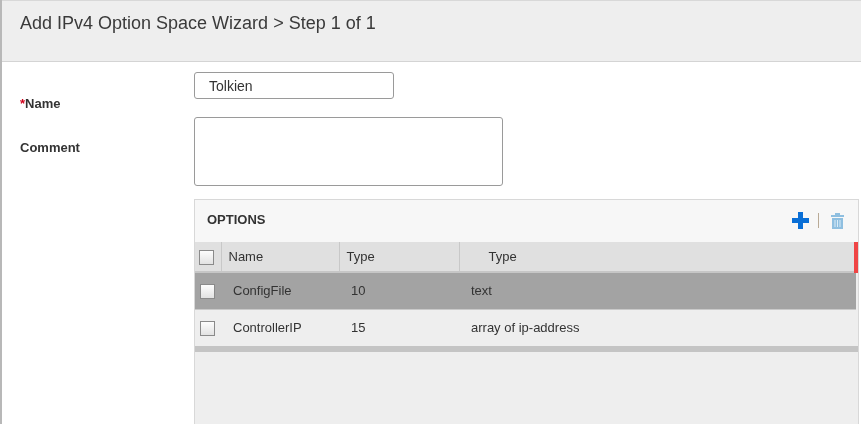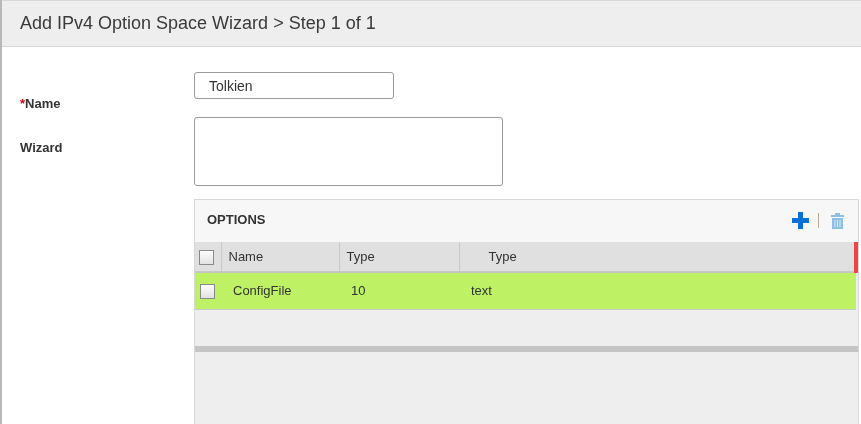--- a/index.html
+++ b/index.html
@@ -1,20 +1,20 @@
 <!DOCTYPE html>
 <html><head>
   <meta charset="utf-8">
   <style>
     * { box-sizing: border-box; margin: 0; padding: 0; }
     html, body { width: 861px; height: 424px; overflow: hidden; background: #ffffff; }
     body { font-family: "Liberation Sans", sans-serif; color: #333; position: relative; }
     .left-edge { position: absolute; left: 0; top: 0; width: 2px; height: 424px; background: #b8b8b8; }
     .header {
-      position: absolute; left: 2px; top: 0; width: 859px; height: 47px;
+      position: absolute; left: 2px; top: 0; width: 859px; height: 62px;
       background: #eeeeee; border-top: 1px solid #d8d8d8; border-bottom: 1px solid #d4d4d4;
     }
     .header-title { position: absolute; left: 18px; top: 12px; font-size: 18px; color: #3a3a3a; }
     .label { position: absolute; left: 20px; font-size: 13px; font-weight: bold; color: #333; margin-top: 20px; }
     .req { color: #d0021b; font-weight: bold; }
     .name-input {
       position: absolute; left: 194px; top: 72px; width: 200px; height: 27px;
       border: 1px solid #9a9a9a; border-radius: 3px; font-size: 14px; padding: 3px 14px;
       font-family: "Liberation Sans", sans-serif; color: #333; background: #fff;
     }
@@ -36,21 +36,21 @@
     .trash-icon { position: absolute; left: 636px; top: 13px; width: 13px; height: 16px; cursor: pointer; }
     .trash-icon svg { display: block; }
     table { position: absolute; left: 0; top: 42px; width: 663px; border-collapse: collapse; font-size: 13px; }
     thead tr { background: #e0e0e0; height: 30px; }
     th { text-align: left; font-weight: normal; color: #333; padding-left: 7px; border-right: 1px solid #c8c8c8; border-bottom: 2px solid #c6c6c6; }
     th.cb-col { width: 26px; padding-left: 4px; }
     th.name-col { width: 118px; }
     th.code-col { width: 120px; }
     th.type-col { border-right: 4px solid #ef4444; padding-left: 29px; }
     tbody tr { height: 37px; border-bottom: 1px solid #c9c9c9; }
-    tbody tr.odd { background: #bef264; }
+    tbody tr.odd { background: #a3a3a3; }
     tbody tr.even { background: #eeeeee; }
     td { padding-left: 12px; color: #333; }
     td.cb-cell { padding-left: 5px; }
     .cbox {
       display: inline-block; width: 15px; height: 15px; border: 1px solid #8a8a8a;
       background: linear-gradient(#fdfdfd, #e2e2e2); vertical-align: middle; cursor: pointer;
     }
     .bottom-bar { position: absolute; left: 0; top: 146px; width: 663px; height: 6px; background: #c4c4c4; }
   </style>
 </head>
@@ -60,21 +60,21 @@
 
 <div class="header">
   <div class="header-title">Add IPv4 Option Space Wizard &gt; Step 1 of 1</div>
 </div>
 
 <div class="label" style="top:76px;">
   <span class="req">*</span><span>Name</span>
 </div>
 <input class="name-input" type="text" value="Tolkien" style="">
 
-<div class="label" style="top:120px;">Wizard</div>
+<div class="label" style="top:120px;">Comment</div>
 <textarea class="comment-input" style=""></textarea>
 
 <div class="options-panel">
   <div class="options-toolbar">
     <div class="options-title">OPTIONS</div>
     <div class="add-icon"></div>
     <div class="tb-sep"></div>
     <div class="trash-icon">
       <svg width="13" height="16" viewBox="0 0 13 16">
         <rect x="4" y="0" width="5" height="2" fill="#8fbfe0"></rect>
@@ -96,16 +96,22 @@
         <th class="type-col">Type</th>
       </tr>
     </thead>
     <tbody>
       <tr class="odd">
         <td class="cb-cell"><span class="cbox"></span></td>
         <td>ConfigFile</td>
         <td>10</td>
         <td>text</td>
       </tr>
+      <tr class="even">
+        <td class="cb-cell"><span class="cbox"></span></td>
+        <td>ControllerIP</td>
+        <td>15</td>
+        <td>array of ip-address</td>
+      </tr>
     </tbody>
   </table>
   <div class="bottom-bar"></div>
 </div>
 
 </body></html>

